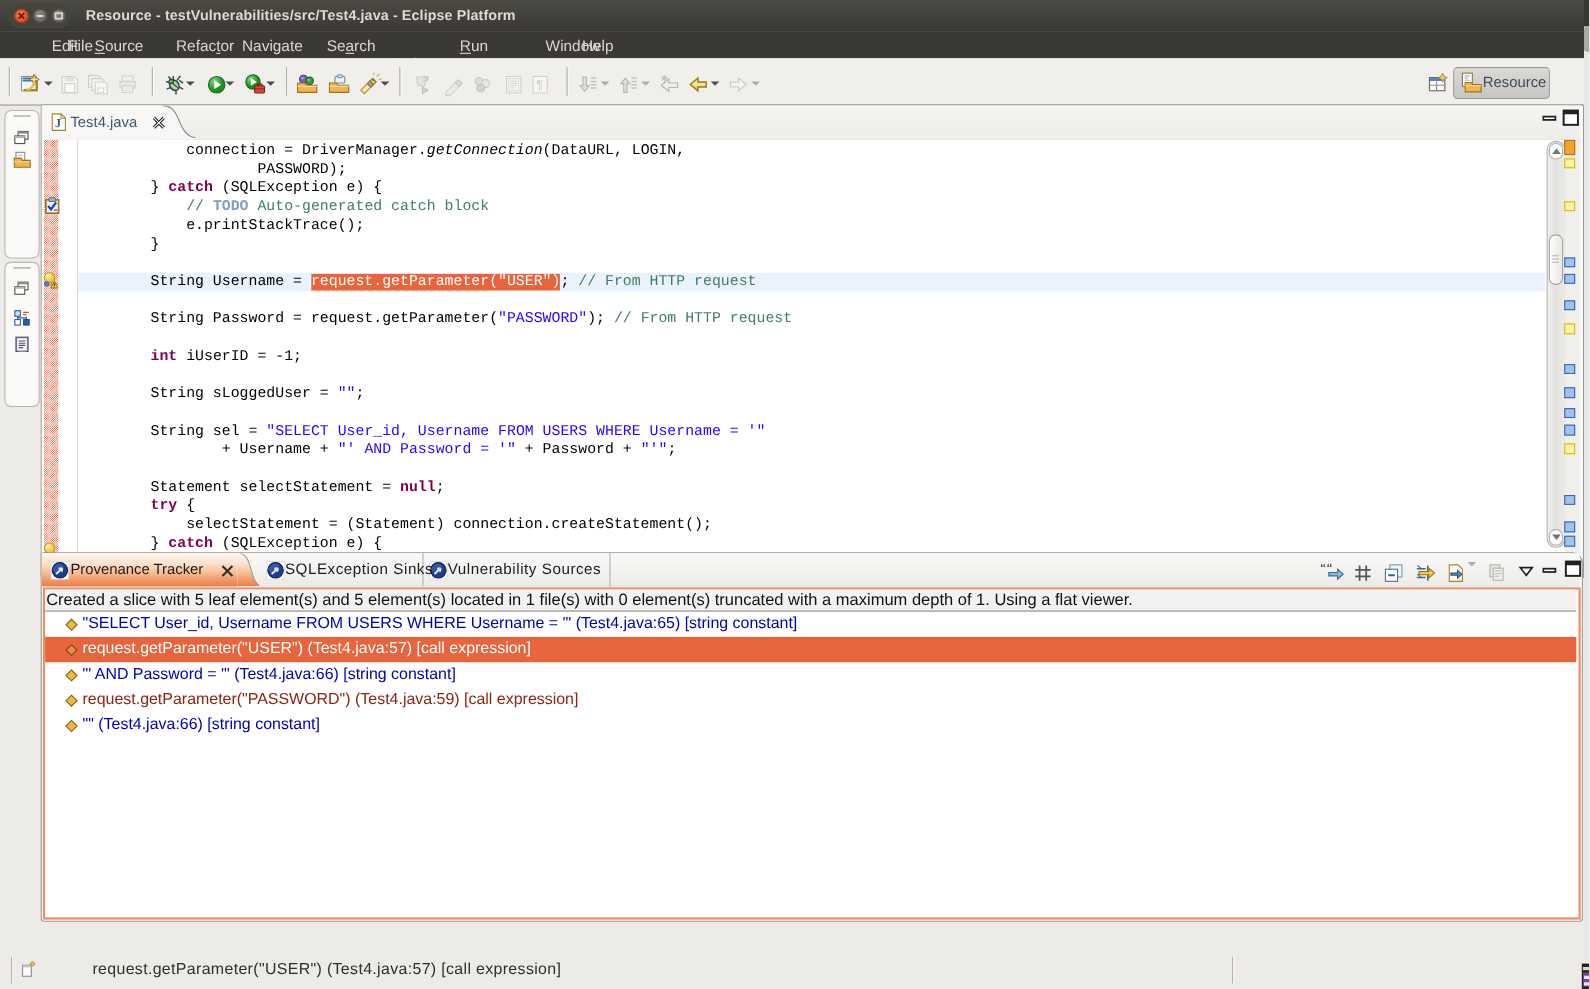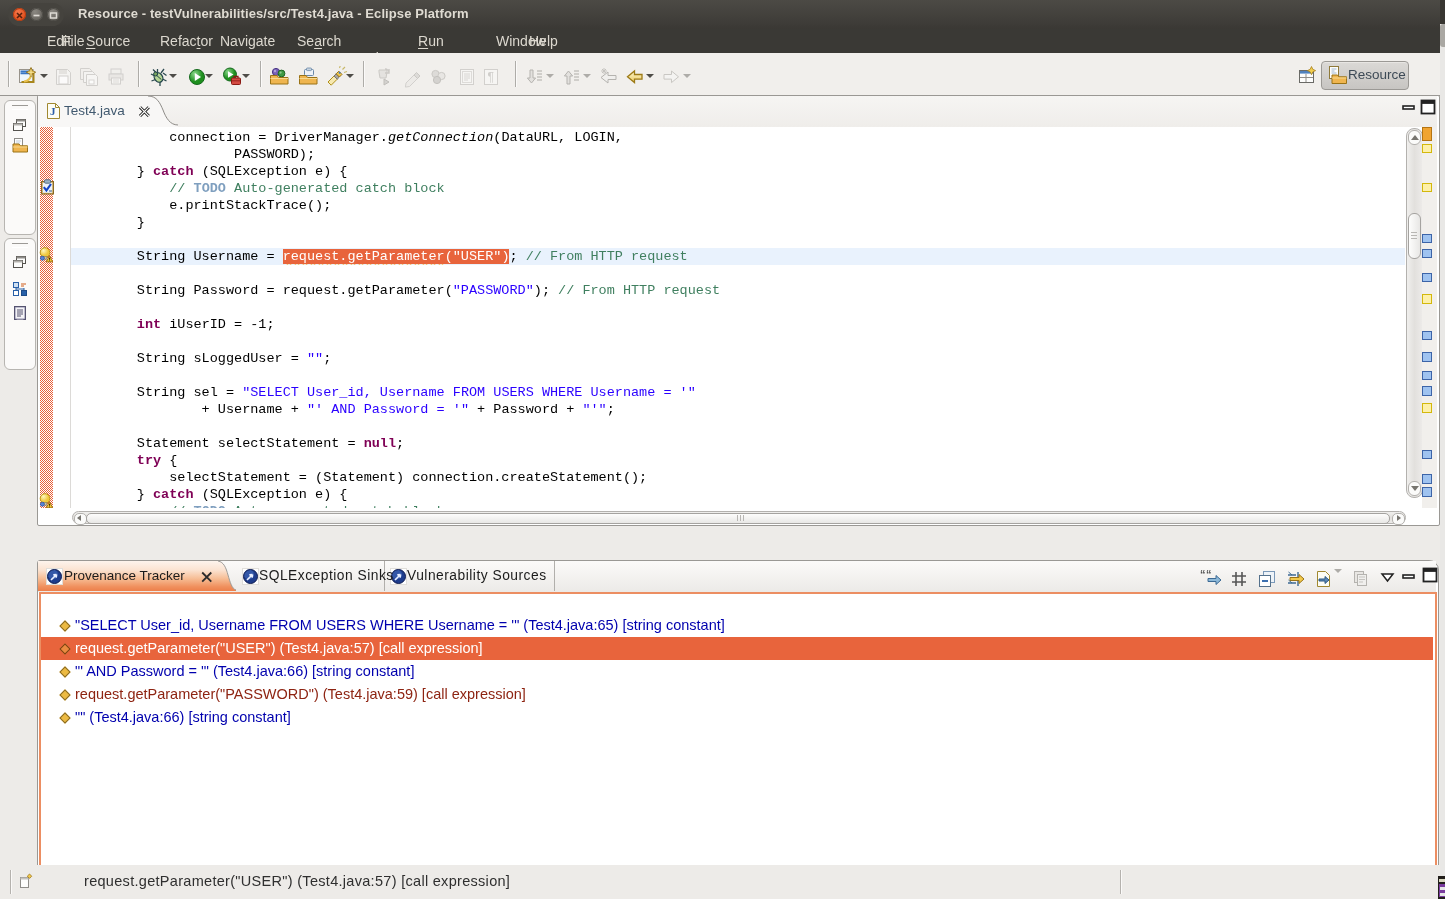--- a/index.html
+++ b/index.html
@@ -65,21 +65,21 @@
   #annr{position:absolute;left:1384px;top:0;width:15px;height:381px;background:#f1efec;}
   .am{position:absolute;left:0px;width:8px;height:6px;}
   .am.y{background:#fdf0a9;border:1px solid #d3b80c;}
   .am.b{background:#9fc3f0;border:1px solid #3c64a8;}
   .am.o{background:#f0a431;border:1px solid #b57410;}
   #hsb{position:absolute;left:34px;top:415px;width:1332px;height:11px;background:linear-gradient(#f0efed,#e2e0dd 50%,#eceae8);
     border:1px solid #b3b1ae;border-radius:7px;}
   #hthumb{position:absolute;left:13px;top:0.5px;width:1302px;height:9px;background:linear-gradient(#fdfdfc,#e8e7e5);
     border:1px solid #a5a3a0;border-radius:5px;}
   
-  #bstack{left:37px;top:560px;width:1400px;height:334px;background:#fff;
+  #bstack{left:37px;top:502px;width:1400px;height:334px;background:#fff;
     border:1px solid #9a9894;border-radius:3px 10px 3px 3px;}
   #btabbar{position:absolute;left:0;top:0;width:1398px;height:31px;
     background:linear-gradient(#fbfaf9,#eceae7);}
   .btab{position:absolute;top:0;height:30px;border-right:1px solid #b1afab;background:transparent;}
   #btab1{left:0;width:178px;background:linear-gradient(#fdf4ed 0%,#fbe3d1 30%,#f6bb92 60%,#f0915f 85%,#ed7f4a 100%);border-right:none;}
   #btab1curve{position:absolute;left:178px;top:0;width:20px;height:30px;overflow:hidden;}
   #btab1curve svg{position:absolute;left:0;top:0;}
   .btabtxt{position:absolute;top:7px;font-size:13.5px;color:#1c1c1c;}
   .globe{position:absolute;top:7px;}
   .bt{position:absolute;top:9px;}
@@ -533,20 +533,23 @@
         </svg>
       <svg class="bt" style="left:1364px;" width="16" height="14">
           <rect x="1" y="5" width="11" height="3" fill="#fff" stroke="#222" stroke-width="1.6"></rect>
         </svg>
       <svg class="bt" style="left:1384px;top:6px;" width="17" height="17">
           <rect x="1.5" y="1.5" width="13" height="13" fill="#fff" stroke="#222" stroke-width="1.8"></rect>
           <rect x="1.5" y="1.5" width="13" height="3.4" fill="#222"></rect>
         </svg>
     </div>
     <div id="bcontent">
+      <div id="binfo">
+          <span style="position:absolute;left:1px;top:1px;">Created a slice with 5 leaf element(s) and 5 element(s) located in 1 file(s) with 0 element(s) truncated with a maximum depth of  1. Using a flat viewer.</span>
+        </div>
       <div class="trow" style="top:20px;">
           <span class="dia"></span>
           <span class="txt navy">"SELECT User_id, Username FROM USERS WHERE Username = '" (Test4.java:65) [string constant]</span>
         </div>
       <div class="trow" style="top:43px;background:#e8643c;">
           <span class="dia" style="background:#ea8a40;border-color:#7a4210;"></span>
           <span class="txt" style="color:#fff;">request.getParameter("USER") (Test4.java:57) [call expression]</span>
         </div>
       <div class="trow" style="top:66px;">
           <span class="dia"></span>

